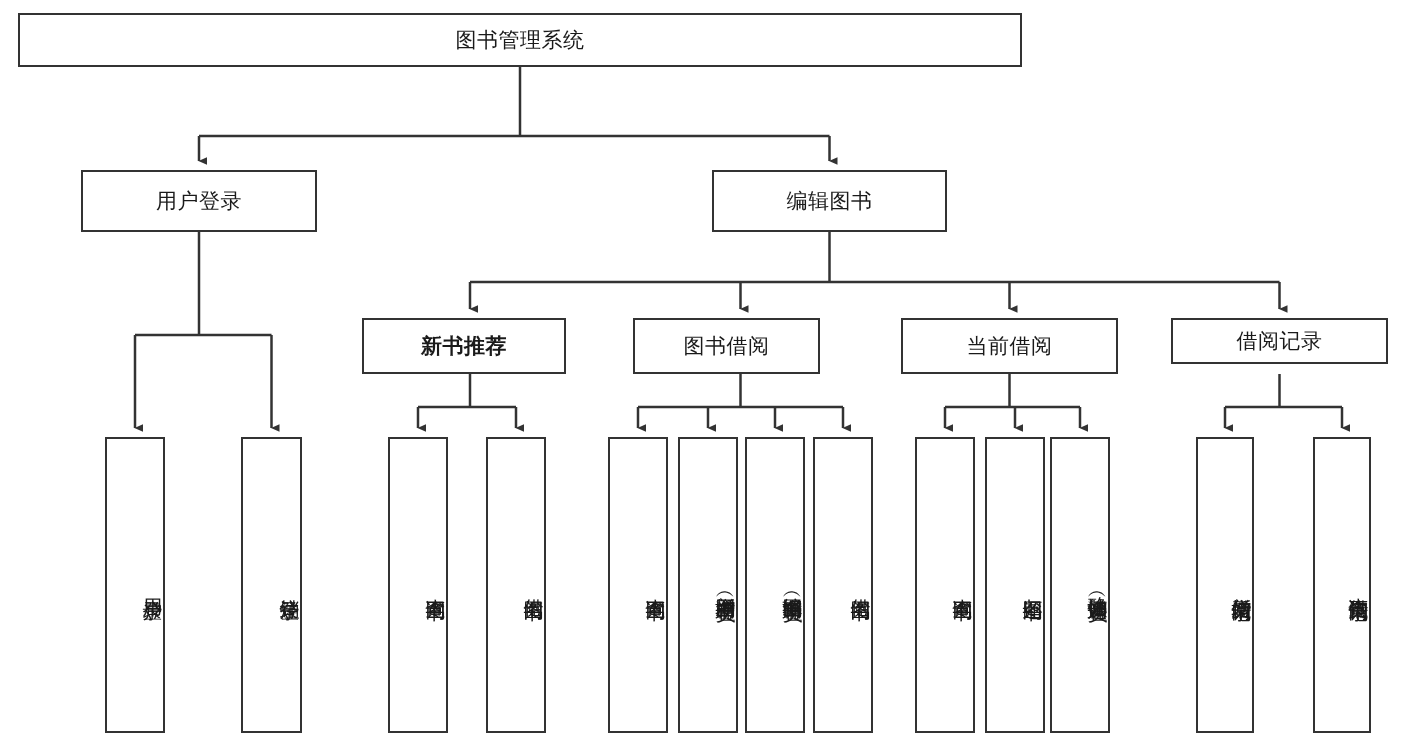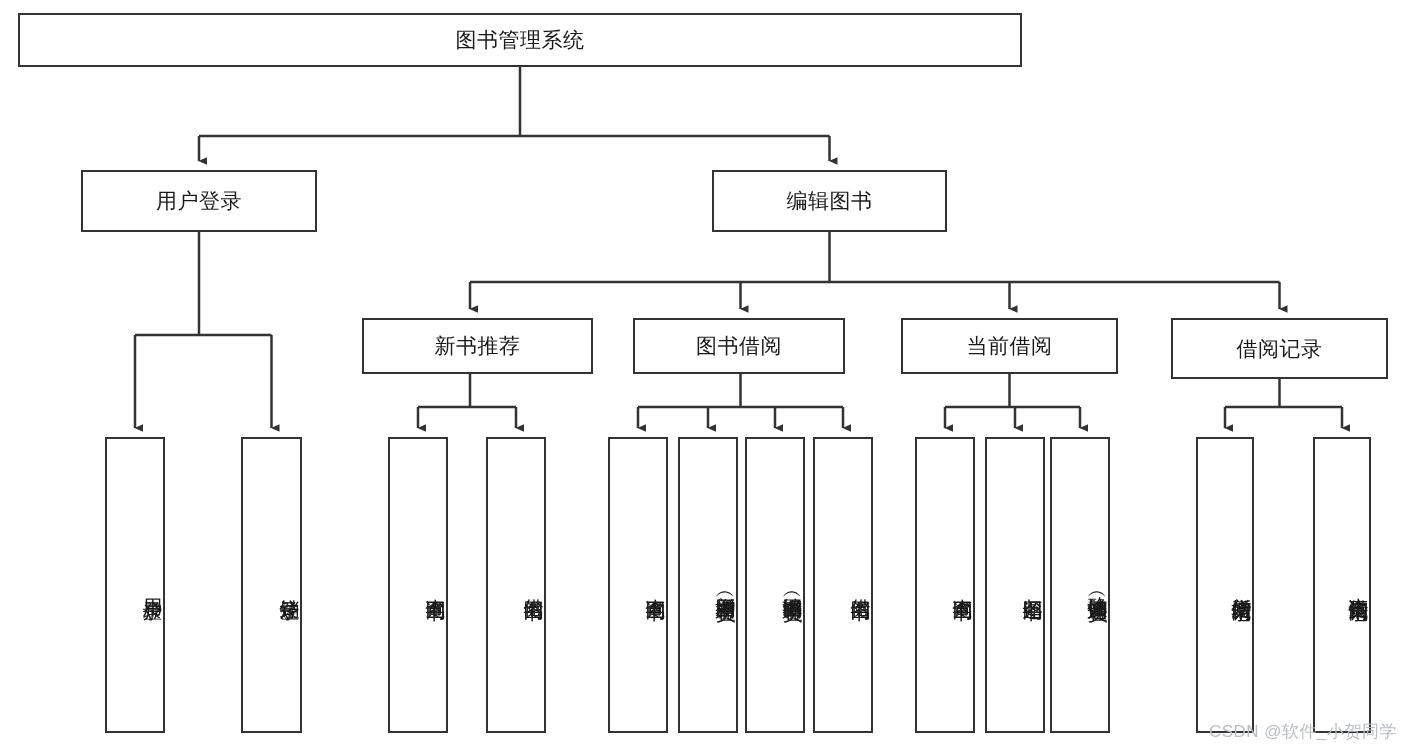--- a/index.html
+++ b/index.html
@@ -118,30 +118,30 @@
   <div id="node-layer">
       <div class="node-box horizontal" style="left: 18px; top: 13px; width: 1004px; height: 54px; border-color: rgb(51, 51, 51); background: rgb(255, 255, 255);">
         <span class="node-label">图书管理系统</span>
       </div>
       <div class="node-box horizontal" style="left: 81px; top: 170px; width: 236px; height: 62px; border-color: rgb(51, 51, 51); background: rgb(255, 255, 255);">
         <span class="node-label">用户登录</span>
       </div>
       <div class="node-box horizontal" style="left: 712px; top: 170px; width: 235px; height: 62px; border-color: rgb(51, 51, 51); background: rgb(255, 255, 255);">
         <span class="node-label">编辑图书</span>
       </div>
-      <div class="node-box horizontal" style="left: 362px; top: 318px; width: 231px; height: 56px; border-color: rgb(51, 51, 51); background: rgb(255, 255, 255);">
+      <div class="node-box horizontal" style="left: 362px; top: 318px; width: 204px; height: 56px; border-color: rgb(51, 51, 51); background: rgb(255, 255, 255); font-weight: bold;">
         <span class="node-label">新书推荐</span>
       </div>
-      <div class="node-box horizontal" style="left: 633px; top: 318px; width: 212px; height: 56px; border-color: rgb(51, 51, 51); background: rgb(255, 255, 255);">
+      <div class="node-box horizontal" style="left: 633px; top: 318px; width: 187px; height: 56px; border-color: rgb(51, 51, 51); background: rgb(255, 255, 255);">
         <span class="node-label">图书借阅</span>
       </div>
       <div class="node-box horizontal" style="left: 901px; top: 318px; width: 217px; height: 56px; border-color: rgb(51, 51, 51); background: rgb(255, 255, 255); align-items: center;">
         <span class="node-label">当前借阅</span>
       </div>
-      <div class="node-box horizontal" style="left: 1171px; top: 318px; width: 217px; height: 61px; border-color: rgb(51, 51, 51); background: rgb(255, 255, 255);">
+      <div class="node-box horizontal" style="left: 1171px; top: 318px; width: 217px; height: 46px; border-color: rgb(51, 51, 51); background: rgb(255, 255, 255);">
         <span class="node-label">借阅记录</span>
       </div>
       <div class="node-box vertical" style="left: 105px; top: 437px; width: 60px; height: 296px; border-color: rgb(51, 51, 51); background: rgb(255, 255, 255);">
         <span class="node-label">用户登录</span>
       </div>
       <div class="node-box vertical" style="left: 241px; top: 437px; width: 61px; height: 296px; border-color: rgb(51, 51, 51); background: rgb(255, 255, 255);">
         <span class="node-label">注销登录</span>
       </div>
       <div class="node-box vertical" style="left: 388px; top: 437px; width: 60px; height: 296px; border-color: rgb(51, 51, 51); background: rgb(255, 255, 255);">
         <span class="node-label">查询图书</span>
@@ -170,14 +170,13 @@
       <div class="node-box vertical" style="left: 1050px; top: 437px; width: 60px; height: 296px; border-color: rgb(51, 51, 51); background: rgb(255, 255, 255);">
         <span class="node-label">确认归还（管理员）</span>
       </div>
       <div class="node-box vertical" style="left: 1196px; top: 437px; width: 58px; height: 296px; border-color: rgb(51, 51, 51); background: rgb(255, 255, 255);">
         <span class="node-label">新增借阅记录</span>
       </div>
       <div class="node-box vertical" style="left: 1313px; top: 437px; width: 58px; height: 296px; border-color: rgb(51, 51, 51); background: rgb(255, 255, 255);">
         <span class="node-label">查询借阅记录</span>
       </div>
     </div>
-  <div id="watermark">CSDN @软件_小贺同学</div>
 </div>
 
 </body></html>

